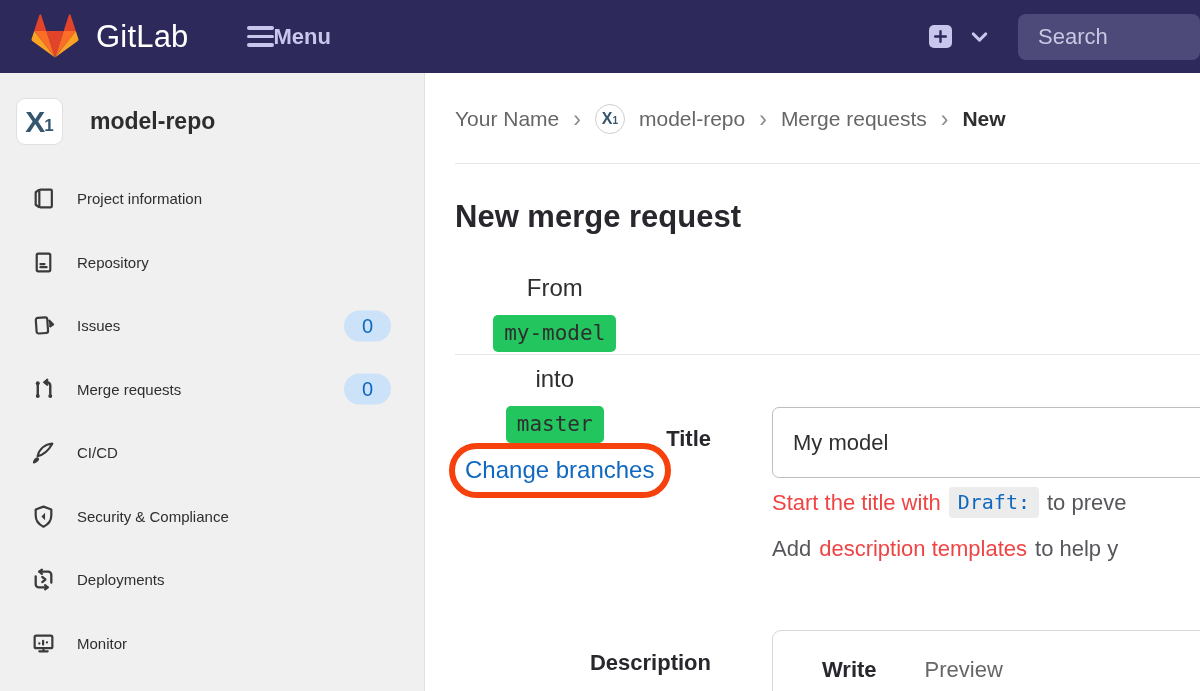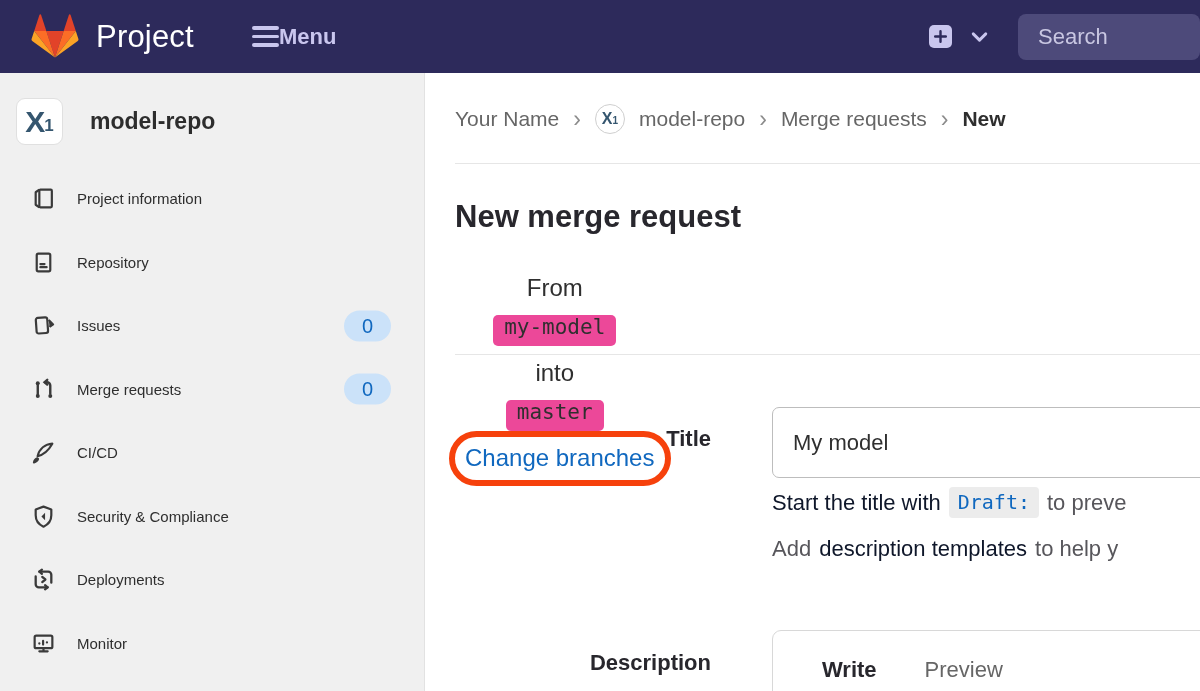--- a/index.html
+++ b/index.html
@@ -33,31 +33,31 @@
   
   .breadcrumb { position:absolute; left:455px; top:104px; display:flex; align-items:center; gap:14px; font-size:21px; color:#666666; white-space:nowrap; }
   .breadcrumb .sep { color:#8c8c8c; font-size:23px; }
   .crumb-avatar { width:30px; height:30px; border-radius:50%; background:#fff; border:1px solid #cfcfcf; display:flex; align-items:center; justify-content:center; font-weight:700; color:#35566f; font-size:16px; line-height:1; }
   .crumb-avatar sub { font-size:10px; transform:translateY(2px); display:inline-block; }
   .crumb-current { color:#2e2e2e; font-weight:700; }
   .divider { position:absolute; left:455px; right:0; border-top:1.5px solid #e6e6e6; }
   .divider.d1 { top:163px; } .divider.d2 { top:354px; }
   .page-title { position:absolute; left:455px; top:199px; font-size:31px; font-weight:700; color:#28272d; }
   .from-line { position:absolute; left:455px; top:274px; display:flex; align-items:center; gap:13px; font-size:24px; color:#2f2f2f; white-space:nowrap;flex-direction:column; }
-  .code-chip { font-family:"DejaVu Sans Mono", monospace; font-size:21px; background:#ec4899; color:#2f2f2f; padding:0 11px 7px; border-radius:5px; }
+  .code-chip { font-family:"DejaVu Sans Mono", monospace; font-size:21px; background:#22c55e; color:#2f2f2f; padding:6px 11px 7px; border-radius:5px; }
   .cb-wrap { position:relative; margin-left:10px; display:inline-block; }
   .cb-link { color:#1068bf; font-size:24px; text-decoration:none; cursor:pointer; }
   .annotation-ring { position:absolute; inset:-13px -17px -14px -16px; border:6.5px solid #f6410c; border-radius:30px; pointer-events:none; }
 
   .field-label { position:absolute; left:455px; width:256px; text-align:right; font-size:22px; font-weight:700; color:#28272d; }
   .title-label { top:426px; } .desc-label { top:650px; }
   .title-input { position:absolute; left:772px; top:407px; width:478px; height:71px; border:1.5px solid #bdbdbd; border-radius:7px; font-size:22px; color:#2f2f2f; padding-left:20px; font-family:"Liberation Sans", sans-serif; outline:none; background:#fff; }
   .help-line { position:absolute; left:772px; white-space:nowrap; font-size:22px; color:#57565b; display:flex; align-items:center; gap:8px; }
   .help1 { top:487px; } .help2 { top:536px; }
-  .help-link { color:#0f172a; cursor:pointer; }
+  .help-link { color:#ef4444; cursor:pointer; }
   .draft-chip { font-family:"DejaVu Sans Mono", monospace; font-size:20px; background:#ececec; color:#1068bf; padding:3px 9px 4px; border-radius:4px; }
 
   .desc-box { position:absolute; left:772px; top:630px; width:478px; height:130px; border:1.5px solid #d8d8d8; border-radius:9px; background:#fff; }
   .desc-tabs { display:flex; gap:48px; padding:26px 0 0 49px; font-size:22px; }
   .tab-write { font-weight:700; color:#28272d; cursor:pointer; }
   .tab-preview { color:#666666; cursor:pointer; }
 
   svg { display:block; }
 </style>
 </head>
@@ -68,21 +68,21 @@
     <svg width="50" height="47" viewBox="0 0 36 36">
       <path fill="#e24329" d="M18 34.18l6.63-20.4h-13.3z"></path>
       <path fill="#fc6d26" d="M18 34.18L11.37 13.77H2.07z"></path>
       <path fill="#fca326" d="M2.07 13.77L.06 19.97a1.37 1.37 0 0 0 .5 1.53L18 34.18z"></path>
       <path fill="#e24329" d="M2.07 13.77h9.3L7.37 1.48a.69.69 0 0 0-1.31 0z"></path>
       <path fill="#fc6d26" d="M18 34.18l6.63-20.41h9.3z"></path>
       <path fill="#fca326" d="M33.93 13.77l2 6.2a1.37 1.37 0 0 1-.5 1.53L18 34.18z"></path>
       <path fill="#e24329" d="M33.93 13.77h-9.3l4-12.29a.69.69 0 0 1 1.31 0z"></path>
     </svg>
   </span>
-  <span class="logotype">Project</span>
+  <span class="logotype">GitLab</span>
   <button class="menu-btn">
     <span class="hamburger">
         <i></i>
         <i></i>
         <i></i>
       </span>
     <span class="menu-label">Menu</span>
   </button>
   <div class="nav-right">
     <button class="plus-btn">

